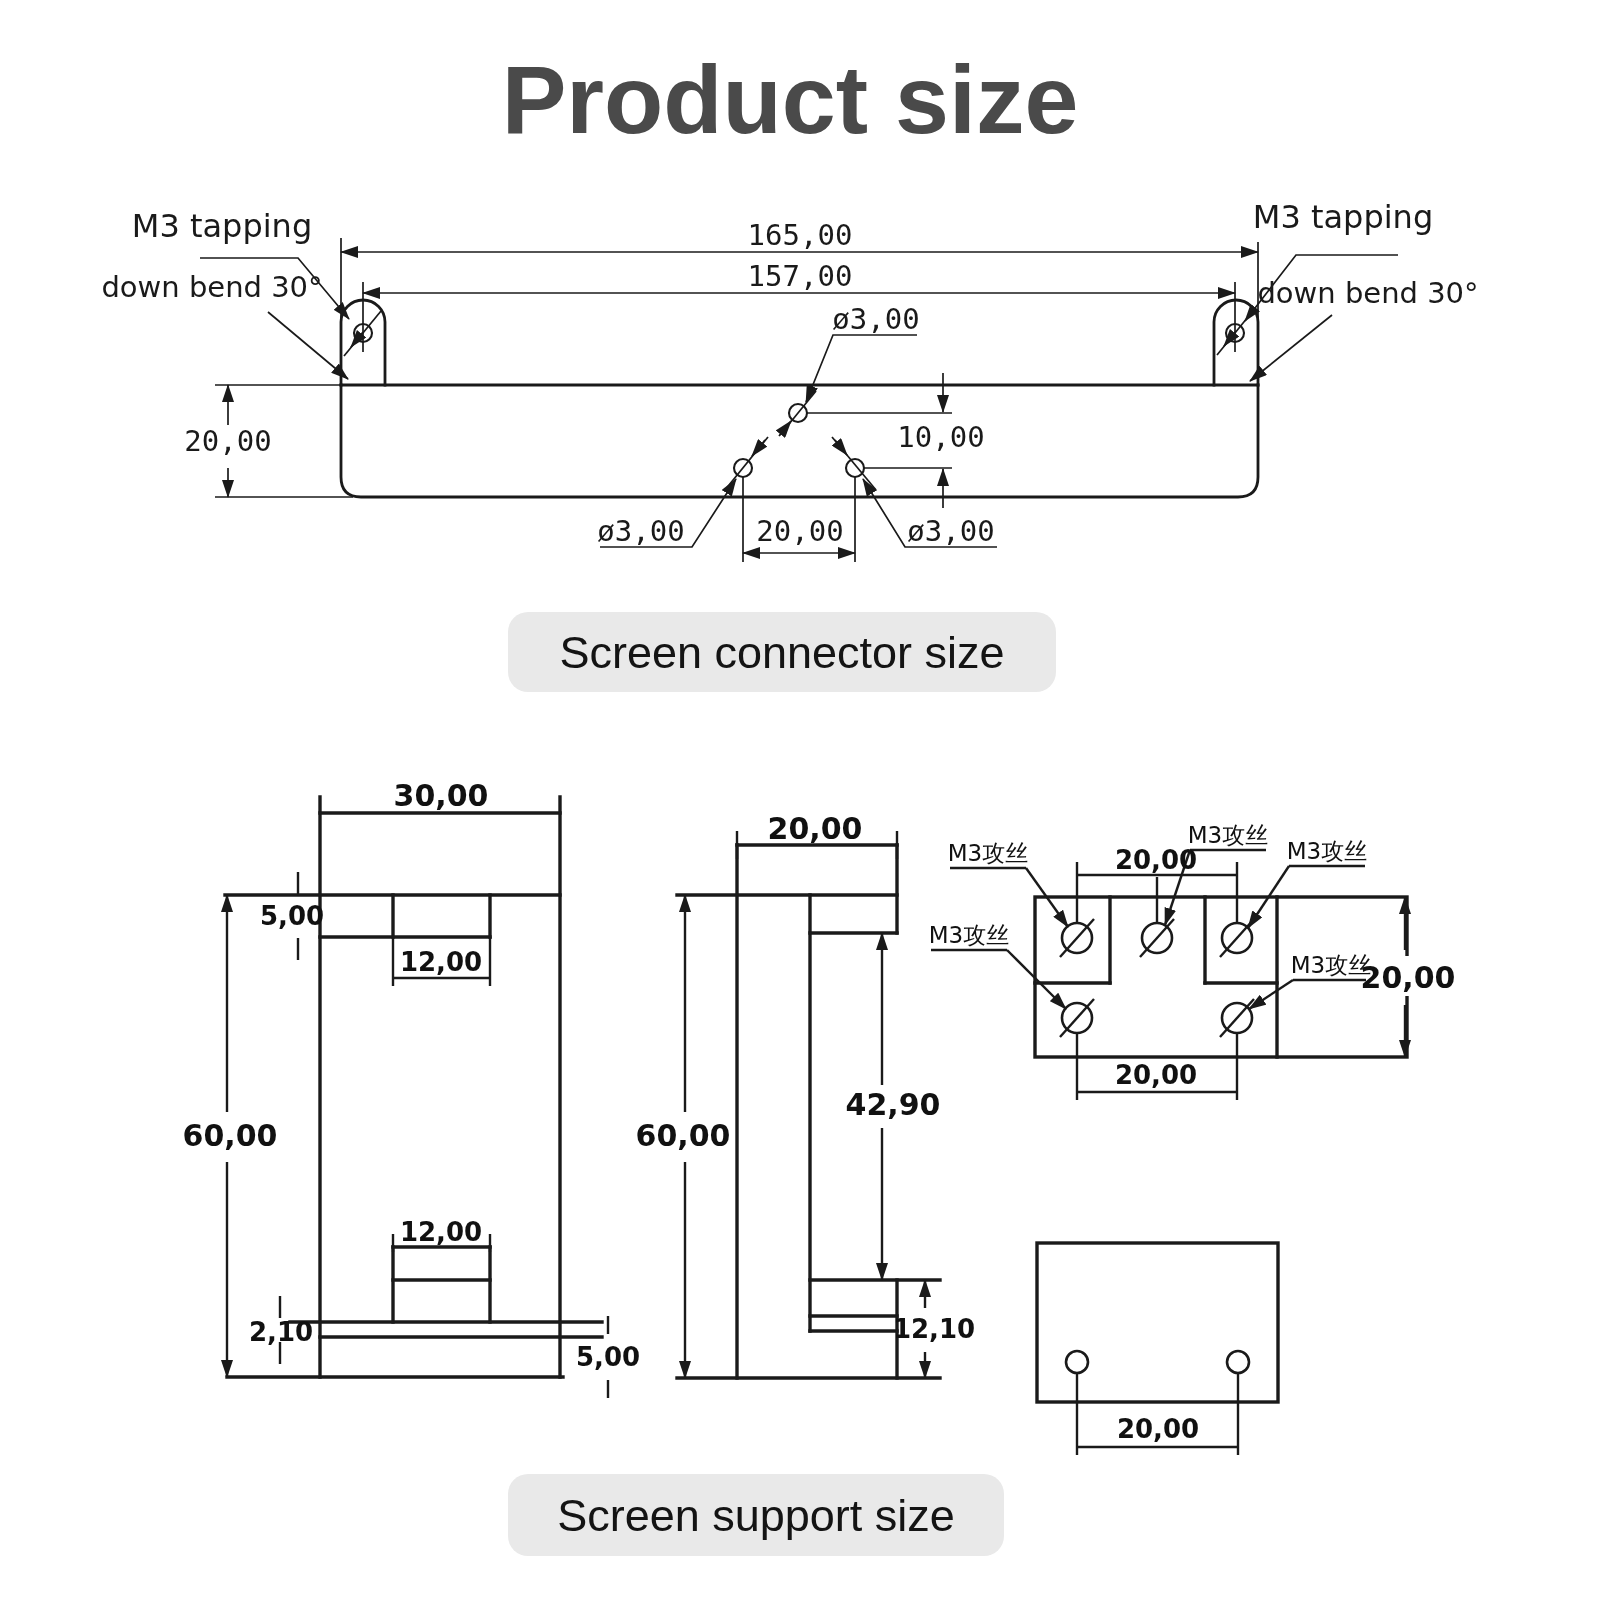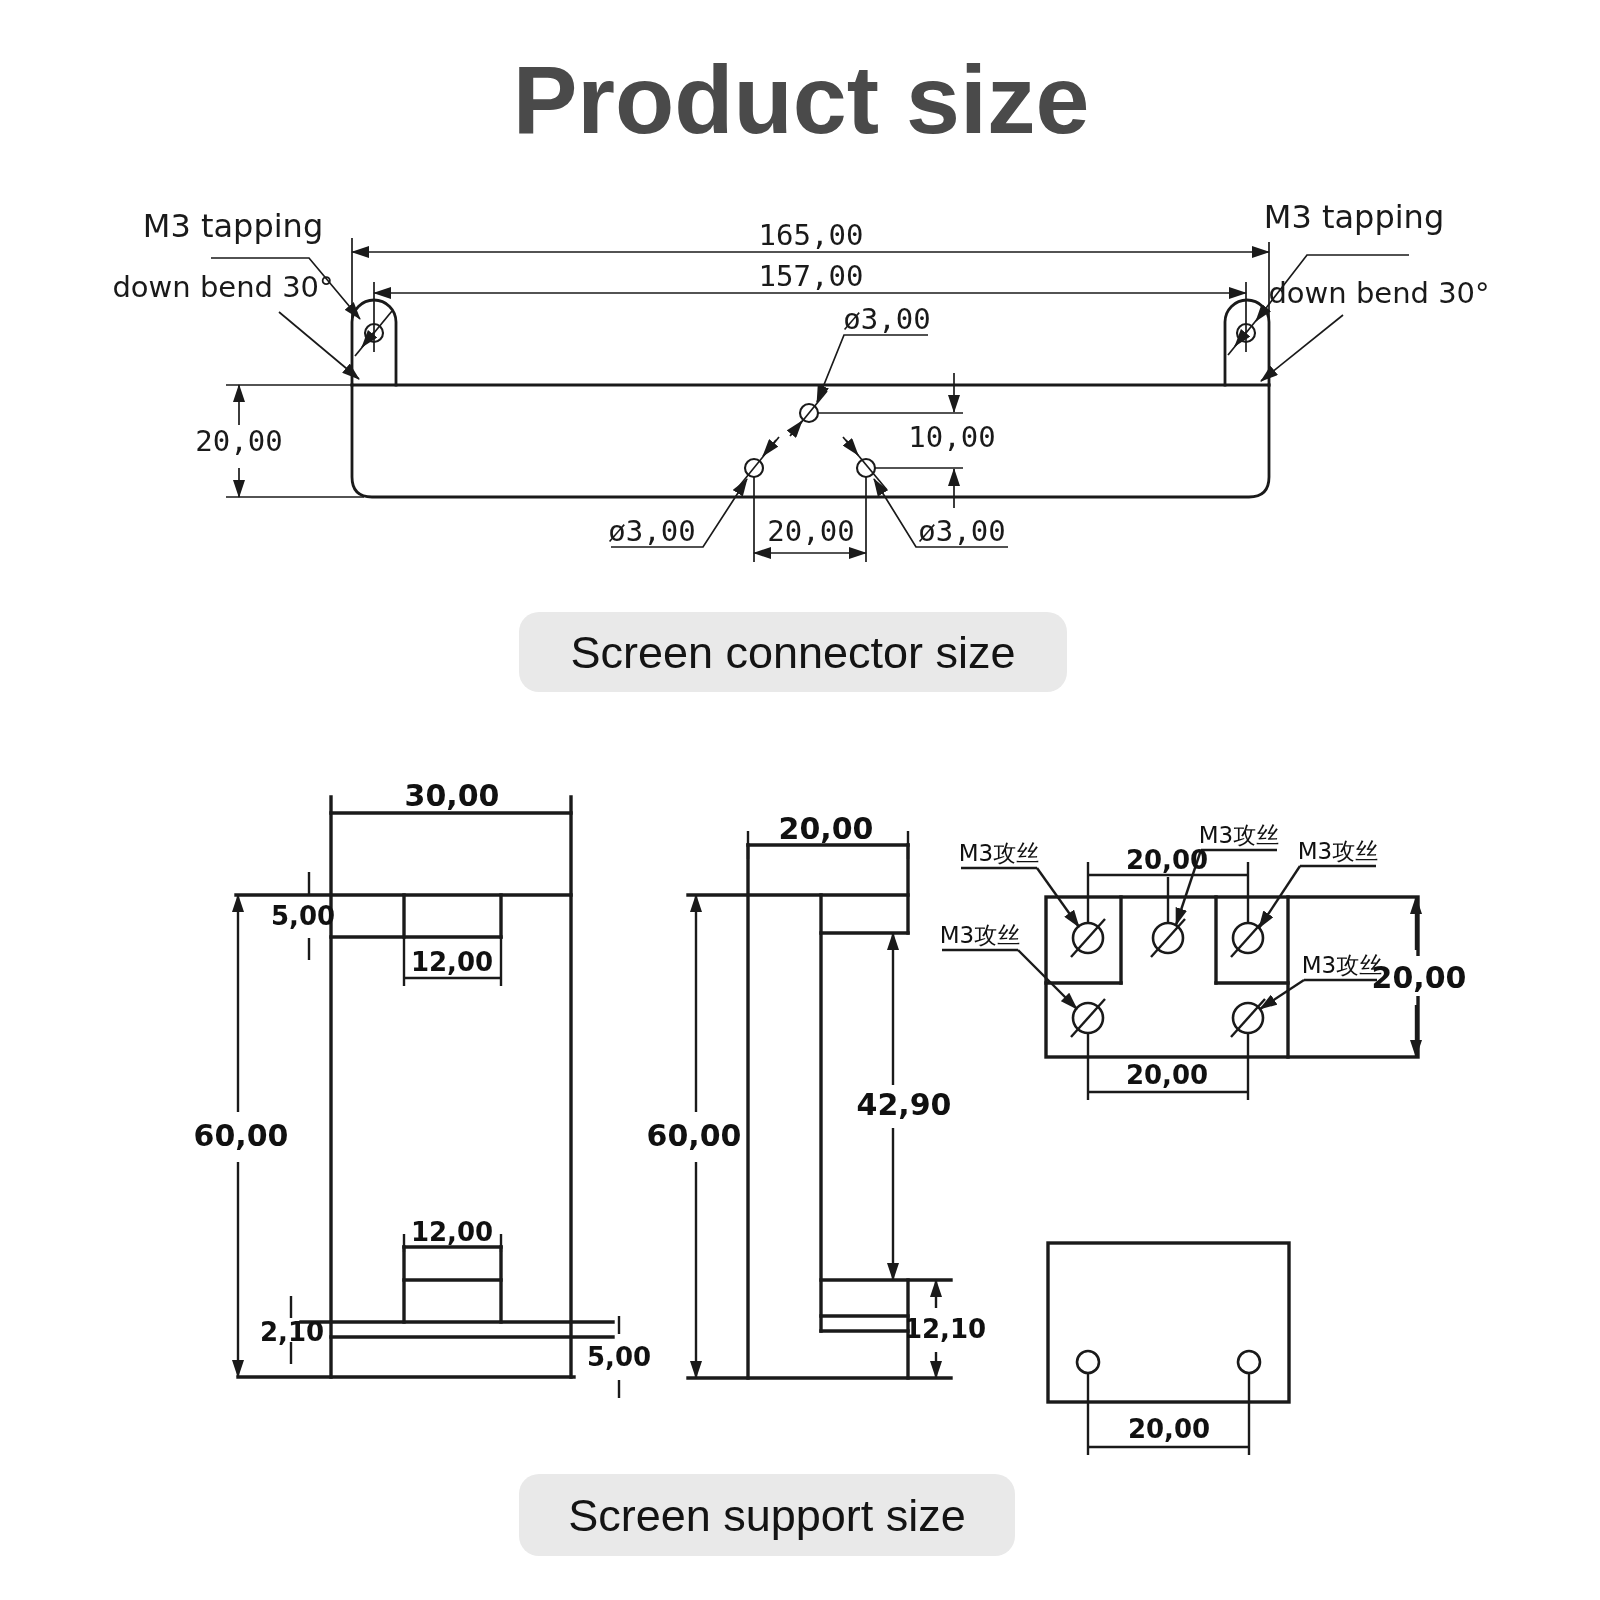--- a/index.html
+++ b/index.html
@@ -1,16 +1,16 @@
 <!DOCTYPE html>
 <html><head>
 <meta charset="utf-8">
 <style>
   html,body{margin:0;padding:0;background:#ffffff;}
-  .page{width:1508px;height:1600px;position:relative;background:#fff;overflow:hidden;margin-left:11px;}
+  .page{width:1508px;height:1600px;position:relative;background:#fff;overflow:hidden;}
   svg{display:block;}
   .ol{stroke:#1a1a1a;stroke-width:2.8;fill:none;stroke-linecap:square;}
   .olb{stroke:#1a1a1a;stroke-width:3.4;fill:none;stroke-linecap:square;}
   .dl{stroke:#1a1a1a;stroke-width:1.7;fill:none;stroke-linecap:butt;}
   .dlb{stroke:#1a1a1a;stroke-width:2.4;fill:none;stroke-linecap:butt;}
   .hole{stroke:#1a1a1a;stroke-width:2.1;fill:none;}
   .hole2{stroke:#1a1a1a;stroke-width:2.6;fill:none;}
   .dt{font-family:"DejaVu Sans Mono",monospace;font-size:29px;fill:#1a1a1a;text-anchor:middle;}
   .dtb{font-family:"DejaVu Sans",sans-serif;font-weight:bold;font-size:30px;fill:#111;text-anchor:middle;}
   .dtbs{font-family:"DejaVu Sans",sans-serif;font-weight:bold;font-size:26px;fill:#111;text-anchor:middle;}

